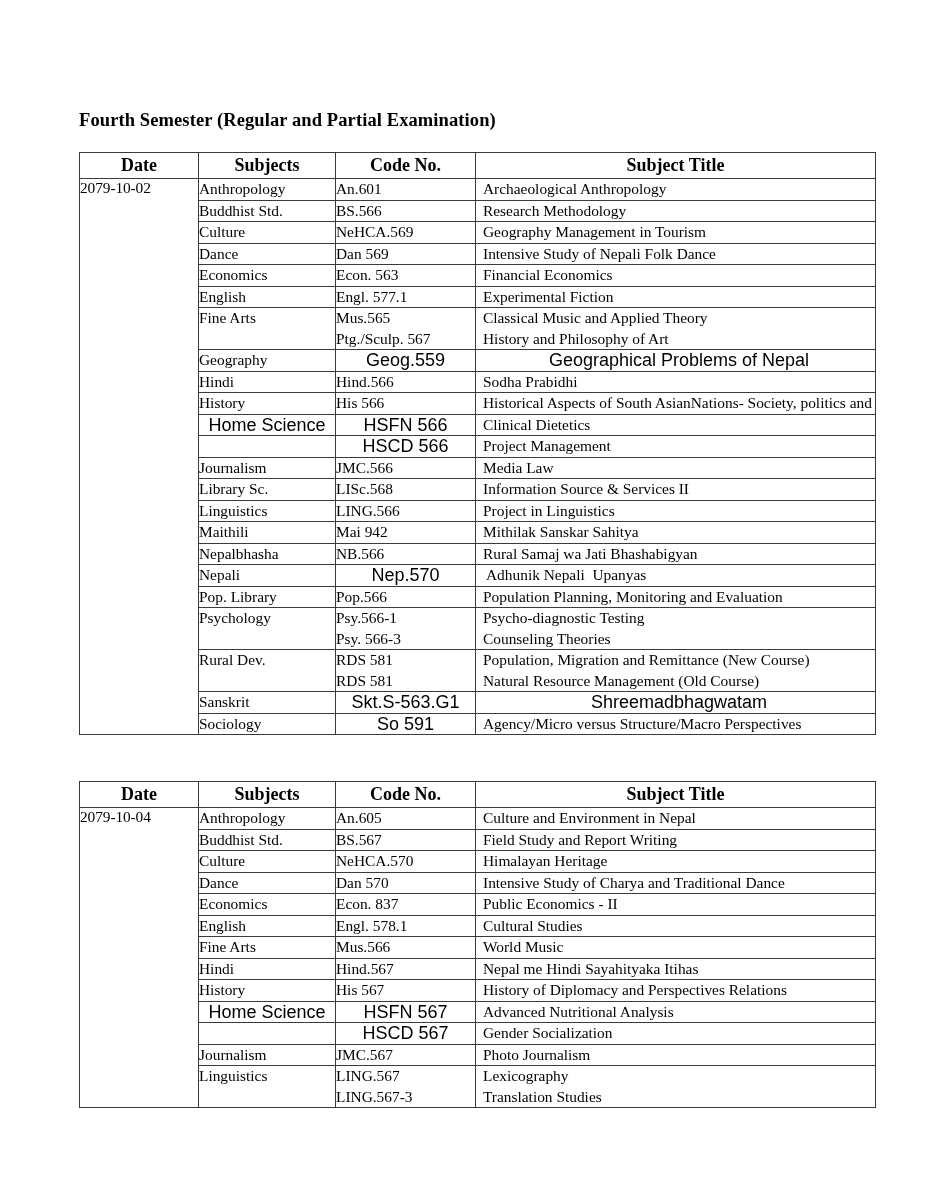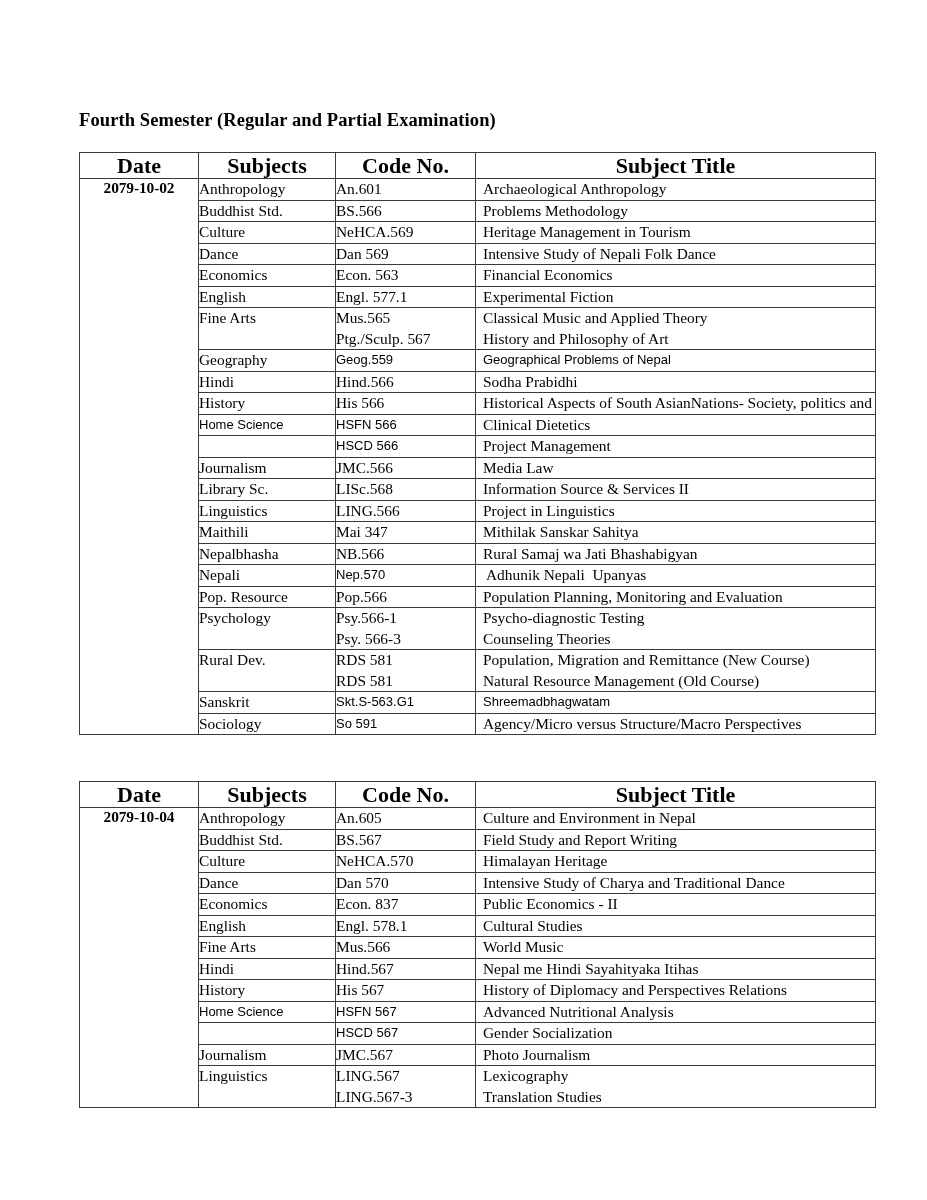--- a/index.html
+++ b/index.html
@@ -46,36 +46,35 @@
   table.exam-table td,
   table.exam-table th {
     border: 1px solid #3a3a3a;
     padding: 0;
     vertical-align: top;
     background: #ffffff;
   }
   th.hdr {
     text-align: center;
     font-weight: bold;
-    font-size: 22px;
+    font-size: 18px;
     font-family: "Liberation Serif", "DejaVu Serif", serif;
     height: 25px;
     line-height: 25px;
     padding: 0 2px;
     white-space: nowrap;
   }
   col.c-date  { width: 119px; }
   col.c-subj  { width: 137px; }
   col.c-code  { width: 140px; }
   col.c-title { width: 400px; }
 
   td.date-cell {
-    text-align: center;
     vertical-align: middle;
-    font-weight: bold;
+    font-weight: normal;
     font-size: 15.4px;
     font-family: "Liberation Serif", "DejaVu Serif", serif;
     letter-spacing: -0.1px;
     white-space: nowrap;
   }
   td.cell {
     padding: 1px 0 1px 5px;
     line-height: 20.5px;
     height: 19.5px;
     white-space: nowrap;
@@ -87,21 +86,22 @@
     margin-left: 22px;
   }
   .sub-line {
     display: block;
     line-height: 20.5px;
     white-space: nowrap;
   }
   
   .sans {
     font-family: "Liberation Sans", "DejaVu Sans", sans-serif;
-    font-size: 13px;
+    font-size: 18px;
+    text-align: center;
   }
   .title-wrap {
     display: block;
     line-height: 20.5px;
   }
   .lead-space { white-space: pre; }
 </style>
 </head>
 <body>
 
@@ -134,30 +134,30 @@
           <td class="cell title">
             <span class="title-wrap lead-space">Archaeological Anthropology</span>
           </td>
         </tr>
         <tr>
           <td class="cell">Buddhist Std.</td>
           <td class="cell">
             <span class="sub-line">BS.566</span>
           </td>
           <td class="cell title">
-            <span class="title-wrap lead-space">Problems Methodology</span>
+            <span class="title-wrap lead-space">Research Methodology</span>
           </td>
         </tr>
         <tr>
           <td class="cell">Culture</td>
           <td class="cell">
             <span class="sub-line">NeHCA.569</span>
           </td>
           <td class="cell title">
-            <span class="title-wrap lead-space">Heritage Management in Tourism</span>
+            <span class="title-wrap lead-space">Geography Management in Tourism</span>
           </td>
         </tr>
         <tr>
           <td class="cell">Dance</td>
           <td class="cell">
             <span class="sub-line">Dan 569</span>
           </td>
           <td class="cell title">
             <span class="title-wrap lead-space">Intensive Study of Nepali Folk Dance</span>
           </td>
@@ -259,21 +259,21 @@
           <td class="cell">
             <span class="sub-line">LING.566</span>
           </td>
           <td class="cell title">
             <span class="title-wrap lead-space">Project in Linguistics</span>
           </td>
         </tr>
         <tr>
           <td class="cell">Maithili</td>
           <td class="cell">
-            <span class="sub-line">Mai 347</span>
+            <span class="sub-line">Mai 942</span>
           </td>
           <td class="cell title">
             <span class="title-wrap lead-space">Mithilak Sanskar Sahitya</span>
           </td>
         </tr>
         <tr>
           <td class="cell">Nepalbhasha</td>
           <td class="cell">
             <span class="sub-line">NB.566</span>
           </td>
@@ -284,21 +284,21 @@
         <tr>
           <td class="cell">Nepali</td>
           <td class="cell sans">
             <span class="sub-line">Nep.570</span>
           </td>
           <td class="cell title">
             <span class="title-wrap lead-space"> Adhunik Nepali  Upanyas</span>
           </td>
         </tr>
         <tr>
-          <td class="cell">Pop. Resource</td>
+          <td class="cell">Pop. Library</td>
           <td class="cell">
             <span class="sub-line">Pop.566</span>
           </td>
           <td class="cell title">
             <span class="title-wrap lead-space">Population Planning, Monitoring and Evaluation</span>
           </td>
         </tr>
         <tr>
           <td class="cell">Psychology</td>
           <td class="cell">

